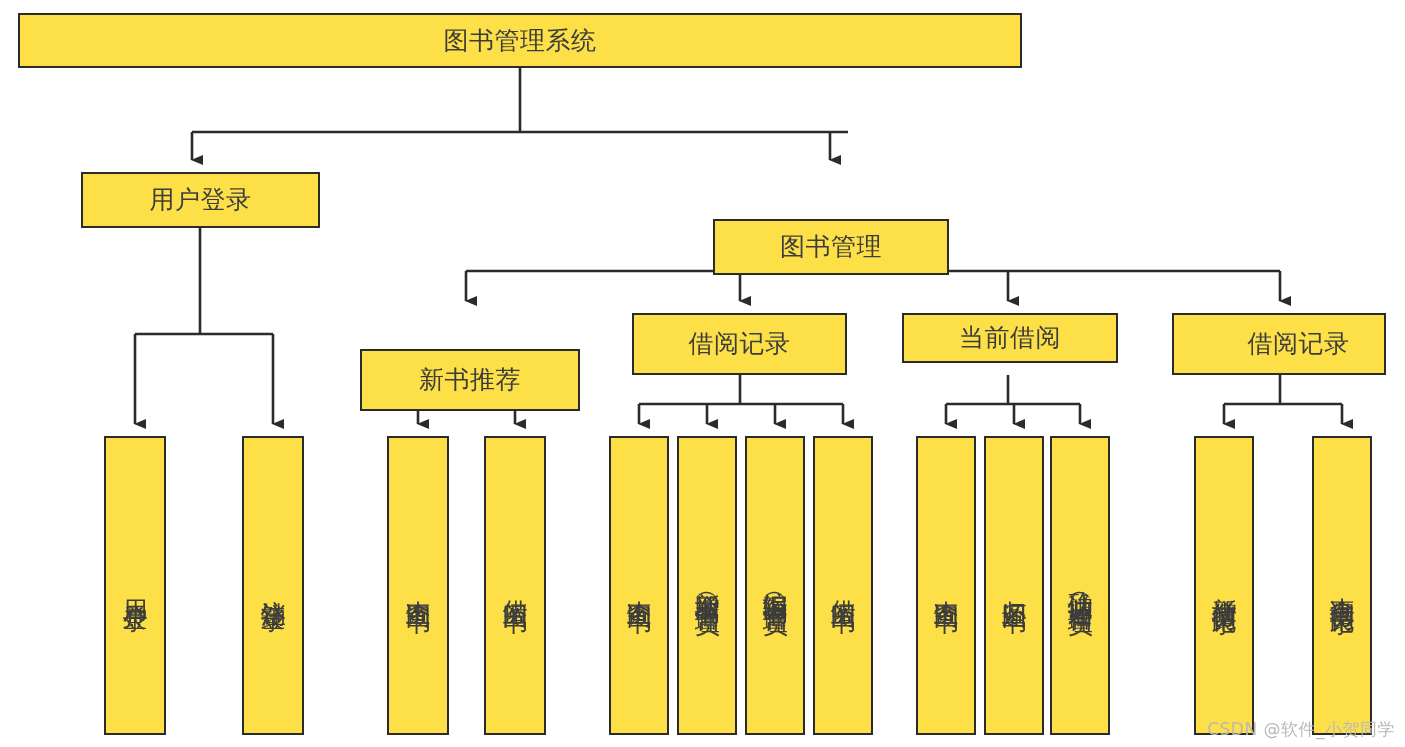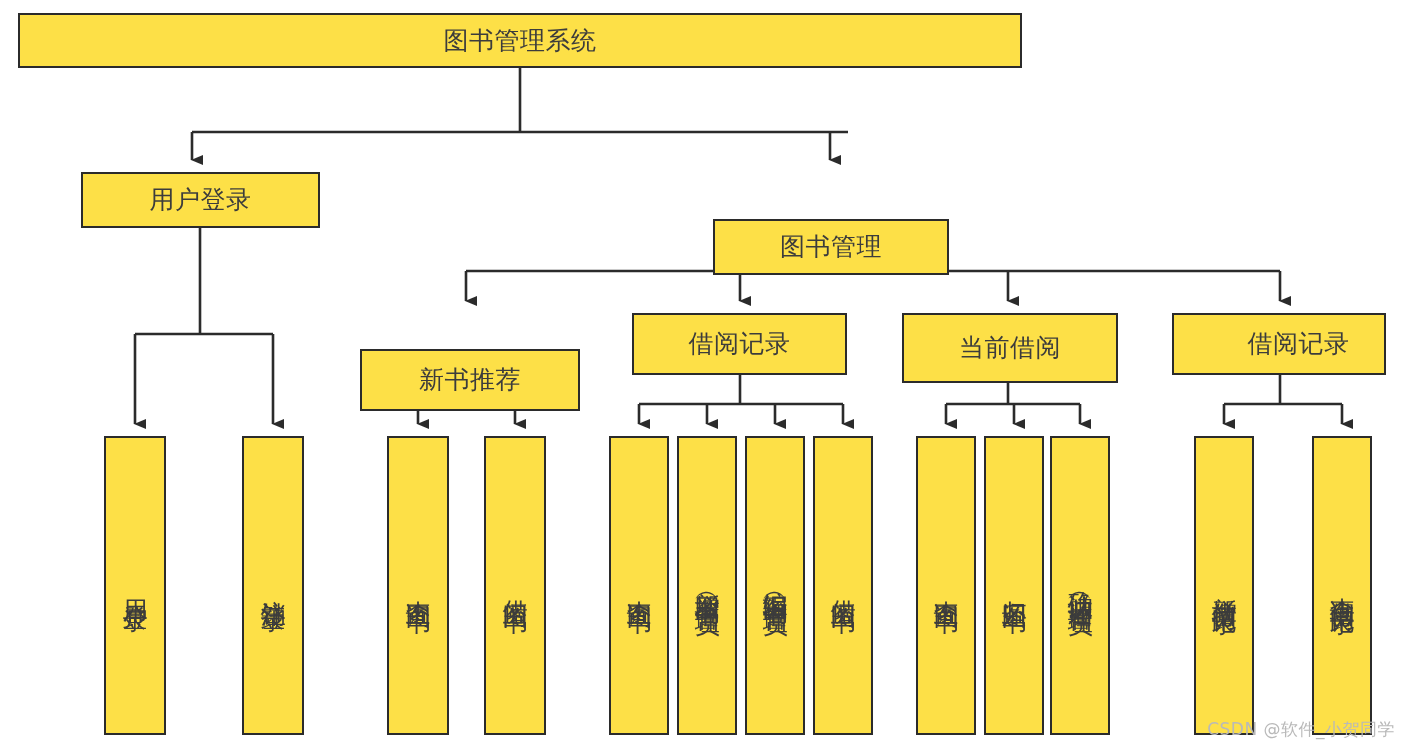--- a/index.html
+++ b/index.html
@@ -135,21 +135,21 @@
   <div class="node horizontal" style="left:713px; top:172px; width:236px; height:56px;margin-top:47px;">
     <span class="label">图书管理</span>
   </div>
 
   <div class="node horizontal" style="left:360px; top:313px; width:220px; height:62px;margin-top:36px;">
     <span class="label">新书推荐</span>
   </div>
   <div class="node horizontal" style="left:632px; top:313px; width:215px; height:62px;">
     <span class="label">借阅记录</span>
   </div>
-  <div class="node horizontal" style="left:902px; top:313px; width:216px; height:70px;">
+  <div class="node horizontal" style="left:902px; top:313px; width:216px; height:50px;">
     <span class="label">当前借阅</span>
   </div>
   <div class="node horizontal" style="left:1172px; top:313px; width:214px; height:62px;padding-left:39px;">
     <span class="label">借阅记录</span>
   </div>
 
   <div class="node vertical" style="left:104px; top:436px; width:62px; height:299px;">
     <span class="label">用户登录</span>
   </div>
   <div class="node vertical" style="left:242px; top:436px; width:62px; height:299px;">

